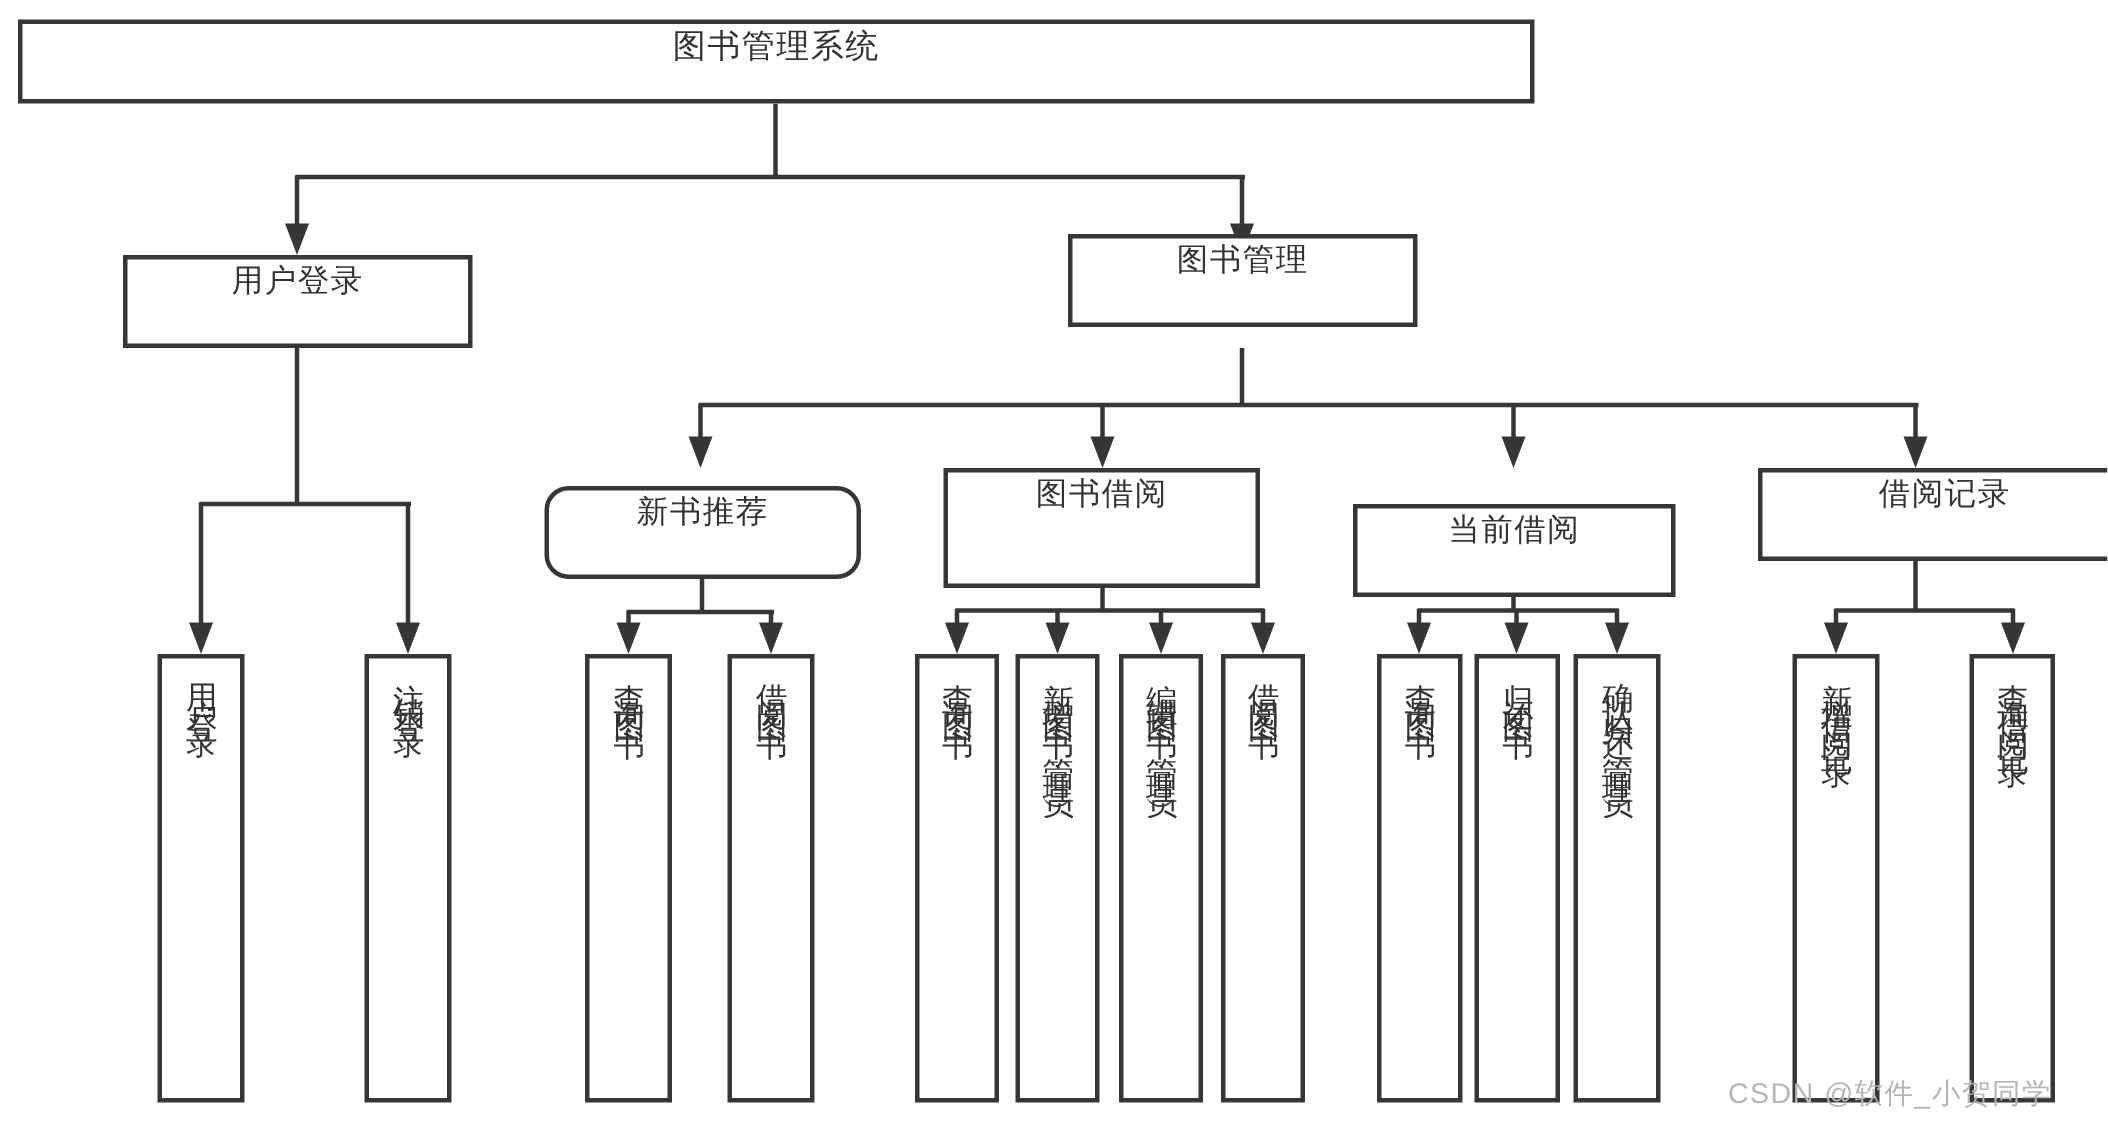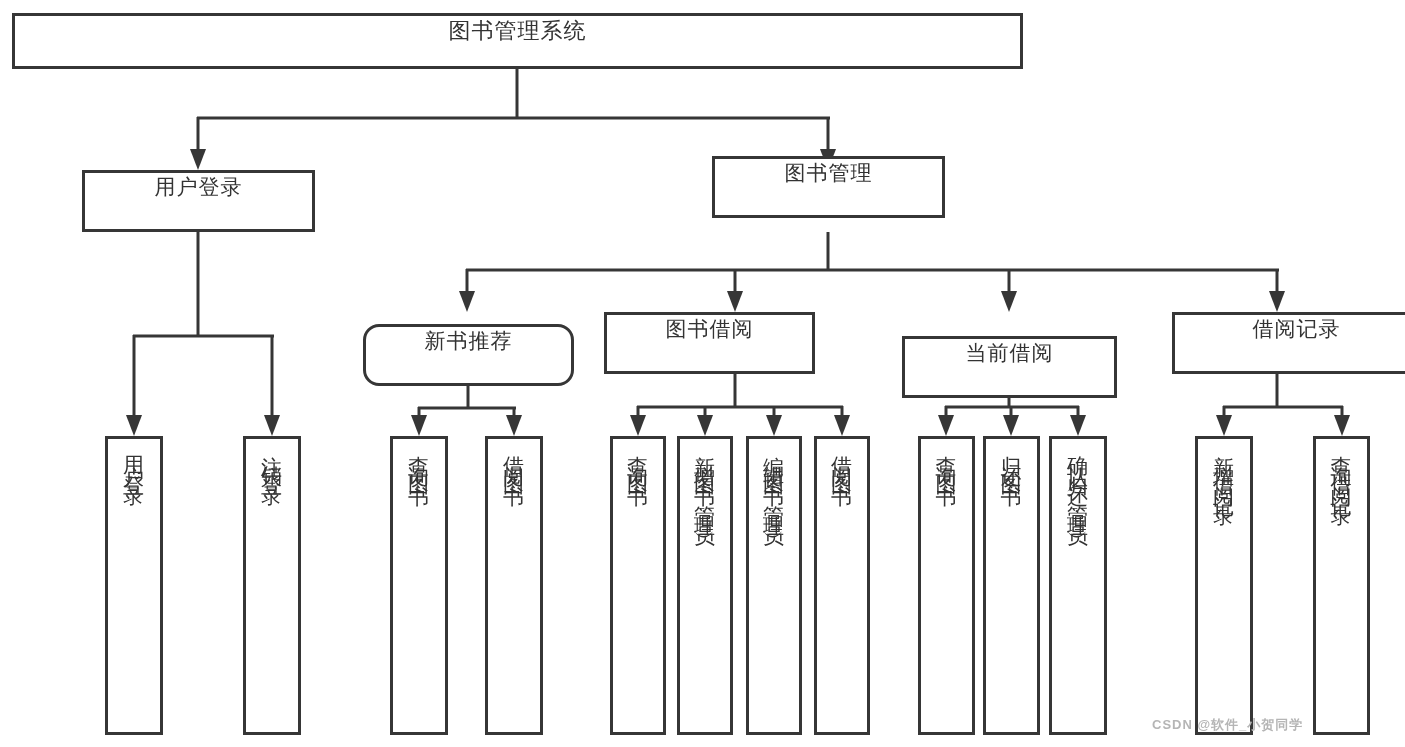--- a/index.html
+++ b/index.html
@@ -17,21 +17,21 @@
     color:var(--text);
   }
   .hlabel { font-size:21px; letter-spacing:1px; white-space:nowrap; }
   .root .hlabel { font-size:22px; }
   .vlabel {
     writing-mode:vertical-rl; text-orientation:mixed;
     font-size:21px; letter-spacing:10px; line-height:1;
   }
   #watermark {
     position:absolute; left:1152px; top:716px; z-index:5;
-    font-size:13px; color:var(--wm); letter-spacing:1px; white-space:nowrap;font-weight:bold;
+    font-size:19px; color:var(--wm); letter-spacing:1px; white-space:nowrap;
   }
 </style>
 </head>
 <body>
 
 <div id="stage">
 
   <svg id="wires" width="1405" height="747">
 
     <line x1="517" y1="69" x2="517" y2="118"></line>
@@ -101,21 +101,21 @@
   <div class="box" style="left:82px; top:170px; width:233px; height:62px;">
     <span class="hlabel">用户登录</span>
   </div>
   <div class="box" style="left:712px; top:156px; width:233px; height:62px;">
     <span class="hlabel">图书管理</span>
   </div>
 
   <div class="box" style="left:363px; top:324px; width:211px; height:62px;border-radius:16px;">
     <span class="hlabel">新书推荐</span>
   </div>
-  <div class="box" style="left:604px; top:312px; width:211px; height:62px;">
+  <div class="box" style="left:629px; top:312px; width:211px; height:80px;">
     <span class="hlabel">图书借阅</span>
   </div>
   <div class="box" style="left:902px; top:312px; width:215px; height:62px;margin-top:24px;">
     <span class="hlabel">当前借阅</span>
   </div>
   <div class="box" style="left:1172px; top:312px; width:249px; height:62px;">
     <span class="hlabel">借阅记录</span>
   </div>
 
   <div class="box" style="left:105px; top:436px; width:58px; height:299px;">

